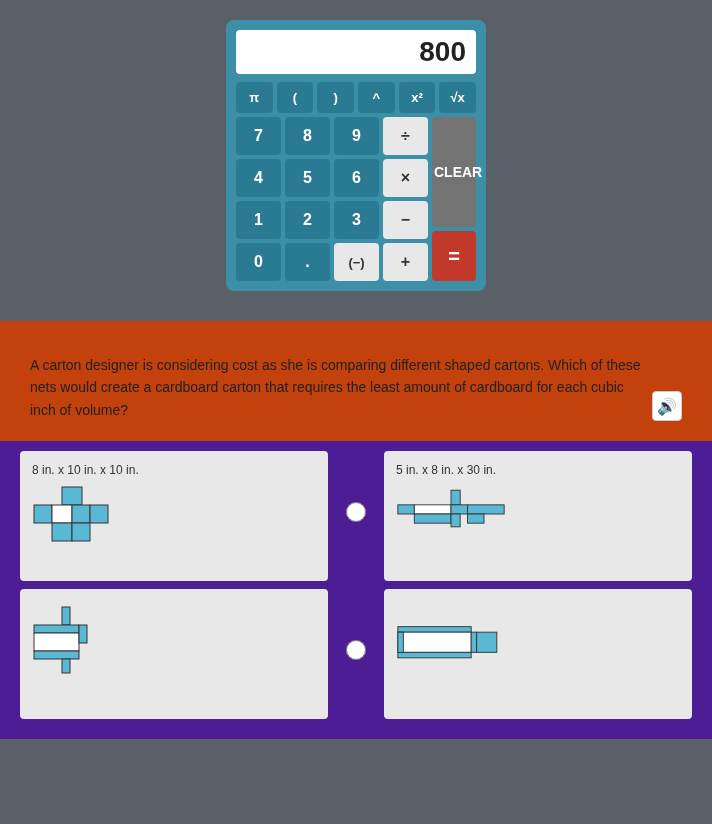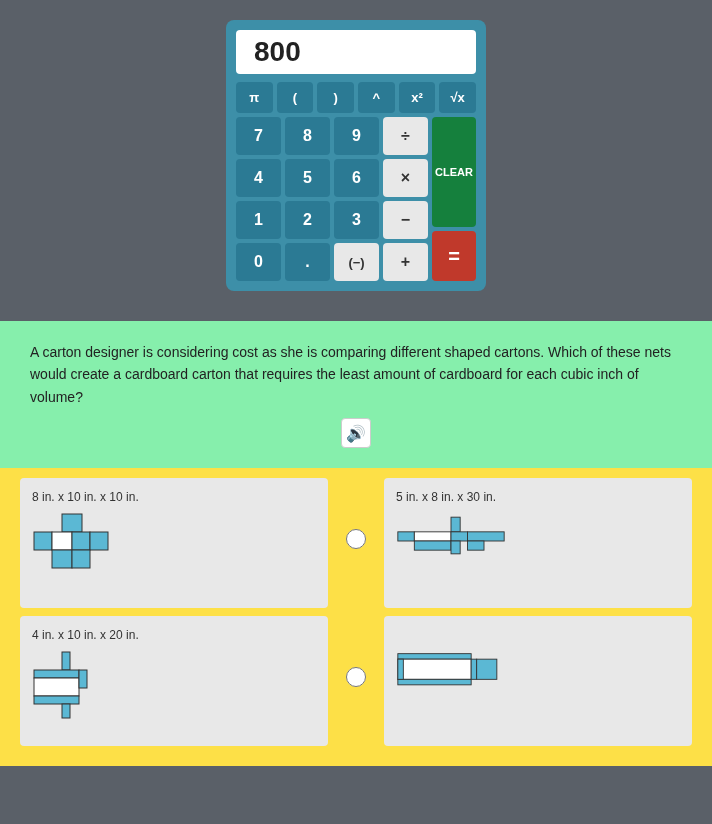--- a/index.html
+++ b/index.html
@@ -22,22 +22,22 @@
     .calculator {
       background: #3d8fa8;
       border-radius: 8px;
       padding: 10px;
       width: 260px;
     }
 
     .calc-display {
       background: white;
       border-radius: 4px;
-      text-align: left;
-      padding: 6px 18px;
+      text-align: right;
+      padding: 6px 10px;
       font-size: 28px;
       font-weight: bold;
       margin-bottom: 8px;
       color: #222;
     }
 
     .calc-btn {
       background: #2b7a94;
       color: white;
       border: none;
@@ -87,25 +87,25 @@
     }
 
     .calc-side {
       display: flex;
       flex-direction: column;
       gap: 4px;
       width: 44px;
     }
 
     .side-clear {
-      background: #15803d;
+      background: #737373;
       color: white;
       border: none;
       border-radius: 4px;
-      font-size: 11px;
+      font-size: 14px;
       font-weight: bold;
       cursor: pointer;
       text-align: center;
       padding: 4px 2px;
       flex: 2;
       line-height: 1.3;
     }
 
     .side-equals {
       background: #c0392b;
@@ -115,27 +115,26 @@
       font-size: 20px;
       font-weight: bold;
       cursor: pointer;
       text-align: center;
       flex: 1;
       padding: 8px 0;
     }
 
     
     .question-section {
-      background: #86efac;
+      background: #c2410c;
       padding: 20px 30px 20px 30px;
       min-height: 120px;
       display: flex;
-      align-items: center;
+      align-items: flex-end;
       gap: 10px;
-      flex-direction: column;
     }
 
     .question-text {
       flex: 1;
       font-size: 14px;
       line-height: 1.6;
       color: #222;
     }
 
     .audio-btn {
@@ -147,21 +146,21 @@
       cursor: pointer;
       display: flex;
       align-items: center;
       justify-content: center;
       font-size: 16px;
       flex-shrink: 0;
     }
 
     
     .choices-section {
-      background: #fde047;
+      background: #4c1d95;
       padding: 10px 20px 20px 20px;
     }
 
     .choices-grid {
       display: grid;
       grid-template-columns: 1fr 40px 1fr;
       gap: 8px;
     }
 
     .choice-card {
@@ -320,21 +319,20 @@
           <rect x="20" y="28" width="40" height="10" fill="#5bb8d4" stroke="#333" stroke-width="1"></rect>
 
           <rect x="60" y="28" width="10" height="14" fill="#5bb8d4" stroke="#333" stroke-width="1"></rect>
 
           <rect x="78" y="28" width="18" height="10" fill="#5bb8d4" stroke="#333" stroke-width="1"></rect>
         </svg>
       </div>
     </div>
 
     <div class="choice-card">
-      <div class="choice-label">4 in. x 10 in. x 20 in.</div>
       <div class="net-container">
         <svg class="net-svg" viewBox="0 0 110 80">
 
           <rect x="30" y="2" width="8" height="18" fill="#5bb8d4" stroke="#333" stroke-width="1"></rect>
 
           <rect x="2" y="20" width="45" height="8" fill="#5bb8d4" stroke="#333" stroke-width="1"></rect>
 
           <rect x="2" y="28" width="45" height="18" fill="white" stroke="#333" stroke-width="1"></rect>
 
           <rect x="47" y="20" width="8" height="18" fill="#5bb8d4" stroke="#333" stroke-width="1"></rect>

